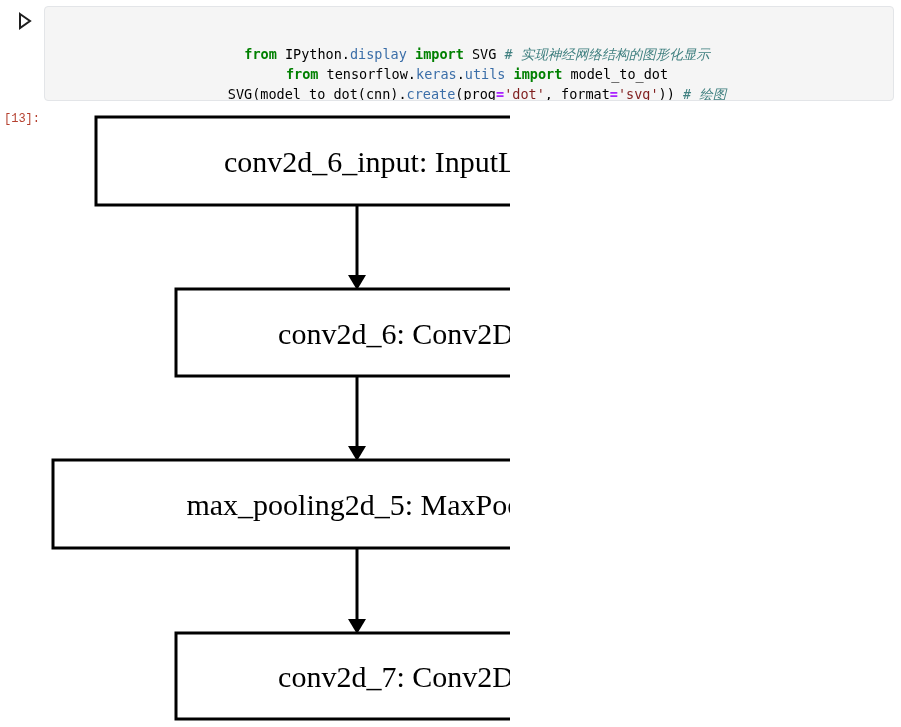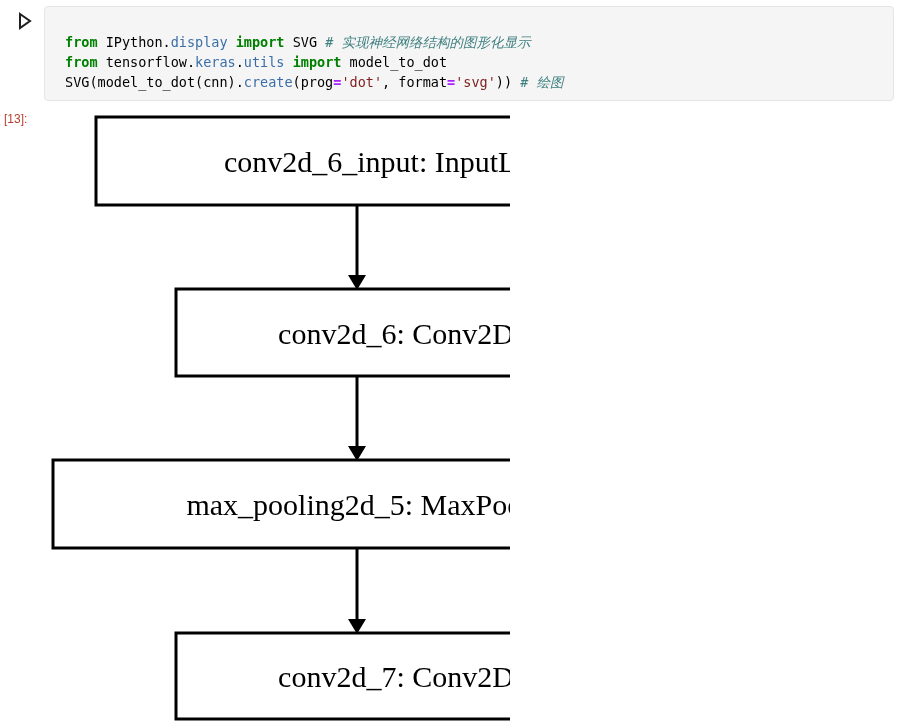--- a/index.html
+++ b/index.html
@@ -52,45 +52,46 @@
     width: 850px;
     height: 95px;
     background: #f5f5f5;
     border: 1px solid #e3e5e8;
     border-radius: 4px;
     box-sizing: border-box;
     overflow: hidden;
   }
 
   .code {
-    margin: 4px;
+    margin: 16px;
     padding: 21px 0 0 16px;
     font-family: "DejaVu Sans Mono", "Liberation Mono", monospace;
     font-size: 13.5px;
     line-height: 20px;
     color: #000000;
     white-space: pre;
+    text-align: center;
   }
   .code .ln { display: block; height: 20px; }
 
   .tok-kw      { color: #008000; font-weight: bold; }
   .tok-attr    { color: #3b6ea8; }
   .tok-name    { color: #000000; }
   .tok-str     { color: #7f1d1d; }
   .tok-op      { color: #aa22ff; font-weight: bold; }
   .tok-comment { color: #408080; font-style: italic; }
 
   
   .out-prompt {
     position: absolute;
     left: 4px;
     top: 112px;
     width: 56px;
     text-align: left;
-    font-family: Liberation Sans, sans-serif;
+    font-family: Liberation Mono, monospace;
     font-size: 12px;
     color: #b5402f;
     white-space: nowrap;
   }
 
   
   .output-area {
     position: absolute;
     left: 0px;
     top: 108px;

